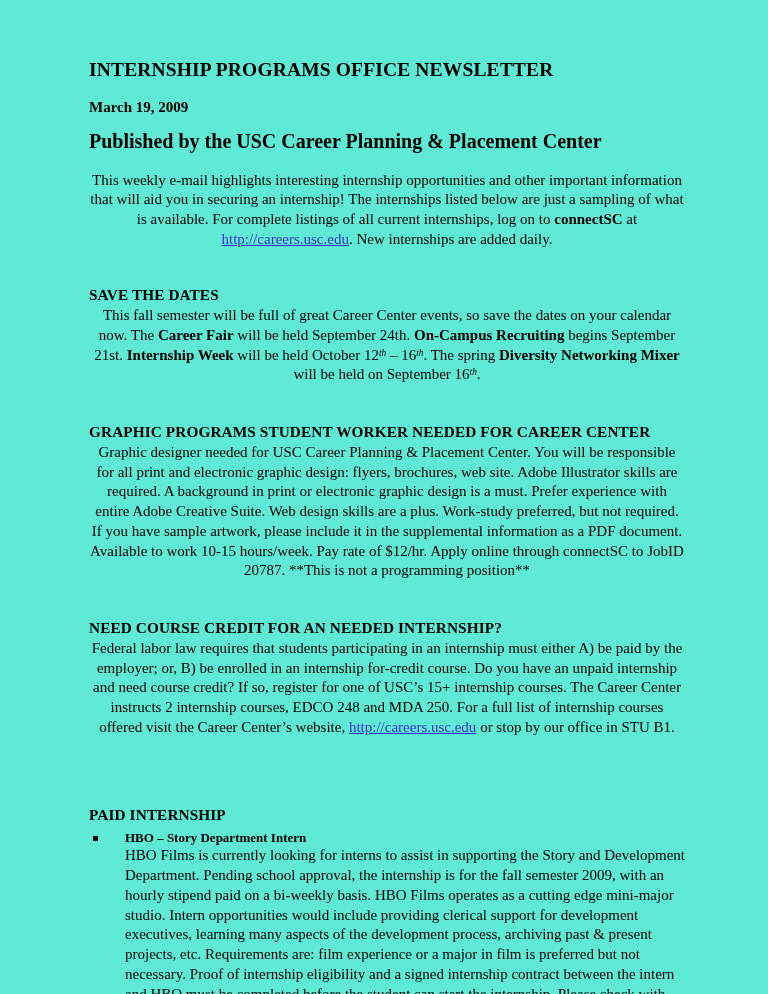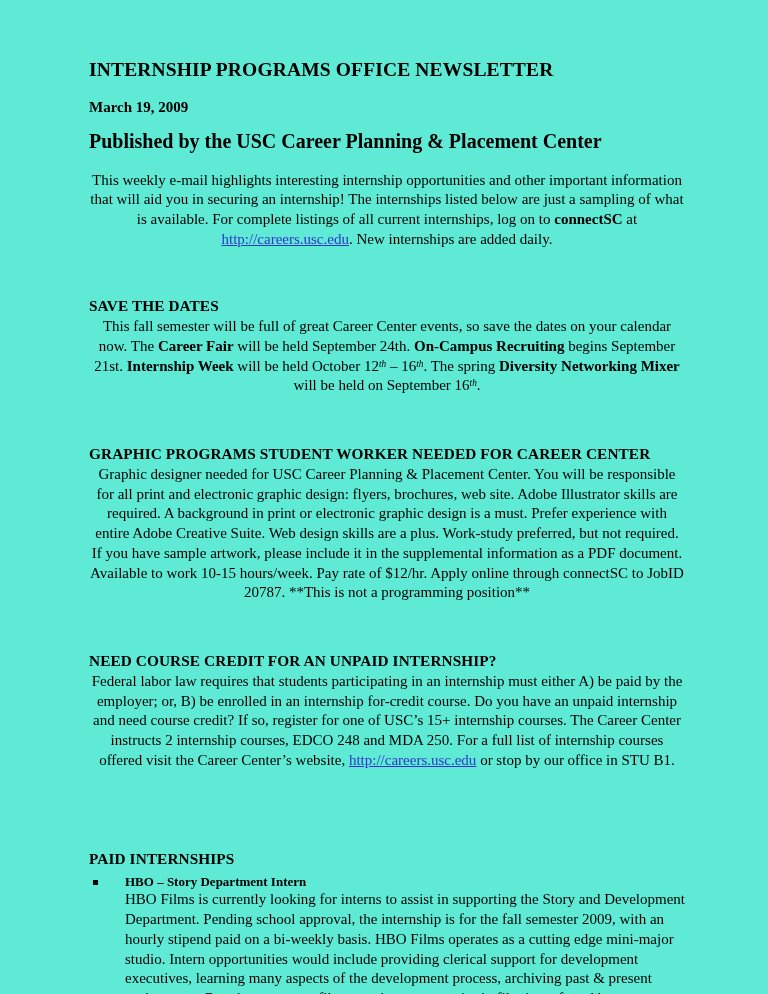--- a/index.html
+++ b/index.html
@@ -45,21 +45,21 @@
     margin: 10px 0 17px 0;
     font-weight: bold;
   }
   p.body-text {
     font-size: 15px;
     line-height: 1.315;
     margin: 0;
     text-align: center;
   }
   .section {
-    margin-top: 16px;
+    margin-top: 5px;
   }
   h2.section-head {
     font-size: 15.3px;
     font-weight: bold;
     margin: 0 0 1px 0;
     line-height: 1.30;
     letter-spacing: 0.1px;
   }
   .gap-dates   { height: 31px; }
   .gap-graphic { height: 32px; }
@@ -126,28 +126,28 @@
     <div class="gap-graphic"></div>
 
     <div class="section">
       <h2 class="section-head">GRAPHIC PROGRAMS STUDENT WORKER NEEDED FOR CAREER CENTER</h2>
       <p class="body-text">Graphic designer needed for USC Career Planning &amp; Placement Center. You will be responsible for all print and electronic graphic design: flyers, brochures, web site. Adobe Illustrator skills are required. A background in print or electronic graphic design is a must. Prefer experience with entire Adobe Creative Suite. Web design skills are a plus. Work-study preferred, but not required. If you have sample artwork, please include it in the supplemental information as a PDF document. Available to work 10-15 hours/week. Pay rate of $12/hr. Apply online through connectSC to JobID 20787. **This is not a programming position**</p>
     </div>
 
     <div class="gap-credit"></div>
 
     <div class="section">
-      <h2 class="section-head">NEED COURSE CREDIT FOR AN UNPAID INTERNSHIP?</h2>
+      <h2 class="section-head">NEED COURSE CREDIT FOR AN NEEDED INTERNSHIP?</h2>
       <p class="body-text"><span>Federal labor law requires that students participating in an internship must either A) be paid by the employer; or, B) be enrolled in an internship for-credit course. Do you have an unpaid internship and need course credit? If so, register for one of USC’s 15+ internship courses. The Career Center instructs 2 internship courses, EDCO 248 and MDA 250. For a full list of internship courses offered visit the Career Center’s website, </span><a class="doclink" href="#">http://careers.usc.edu</a><span> or stop by our office in STU B1.</span></p>
     </div>
 
     <div class="gap-paid"></div>
 
     <div class="section">
-      <h2 class="section-head">PAID INTERNSHIPS</h2>
+      <h2 class="section-head">PAID INTERNSHIP</h2>
 
       <div class="bullet-item">
         <span class="bullet-marker"></span>
         <div class="bullet-title">HBO – Story Department Intern</div>
         <div class="bullet-body">HBO Films is currently looking for interns to assist in supporting the Story and Development Department. Pending school approval, the internship is for the fall semester 2009, with an hourly stipend paid on a bi-weekly basis. HBO Films operates as a cutting edge mini-major studio. Intern opportunities would include providing clerical support for development executives, learning many aspects of the development process, archiving past &amp; present projects, etc. Requirements are: film experience or a major in film is preferred but not necessary. Proof of internship eligibility and a signed internship contract between the intern and HBO must be completed before the student can start the internship. Please check with your school as to your eligibility to receive academic credit. Interested applicants may apply by faxing a resume and cover letter stating school affiliation to Steven Woolworth, Assistant Story Editor at (310) 382-3552.</div>
       </div>
     </div>
 
   </div>
 </div>

